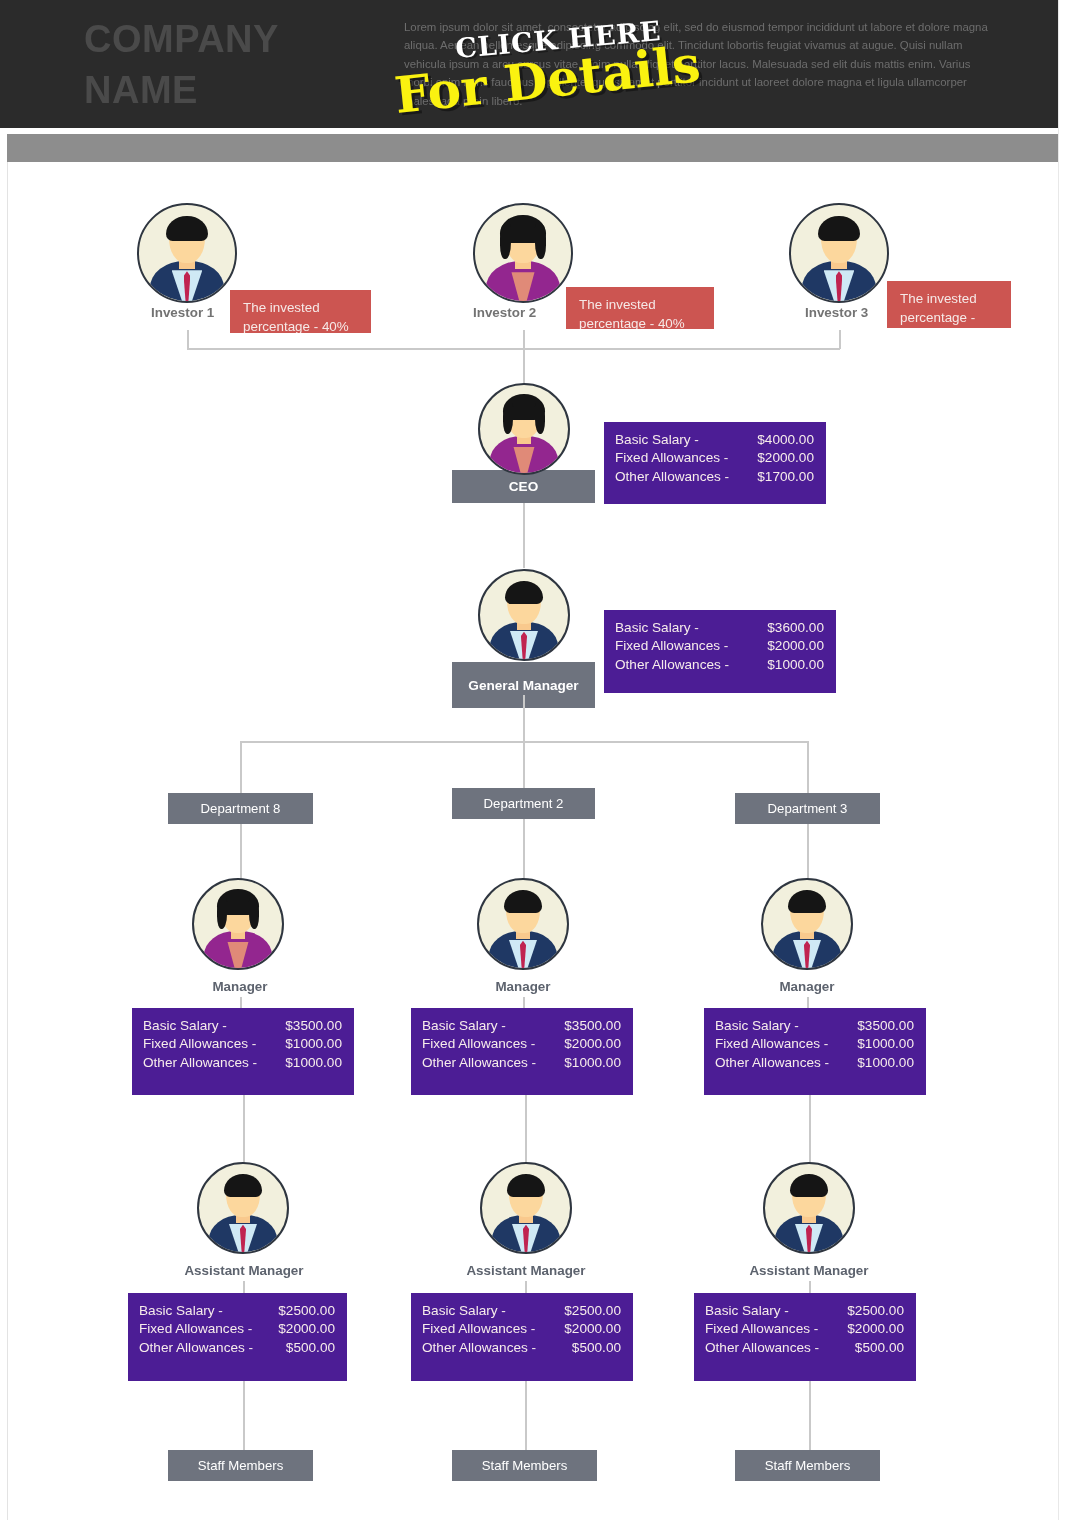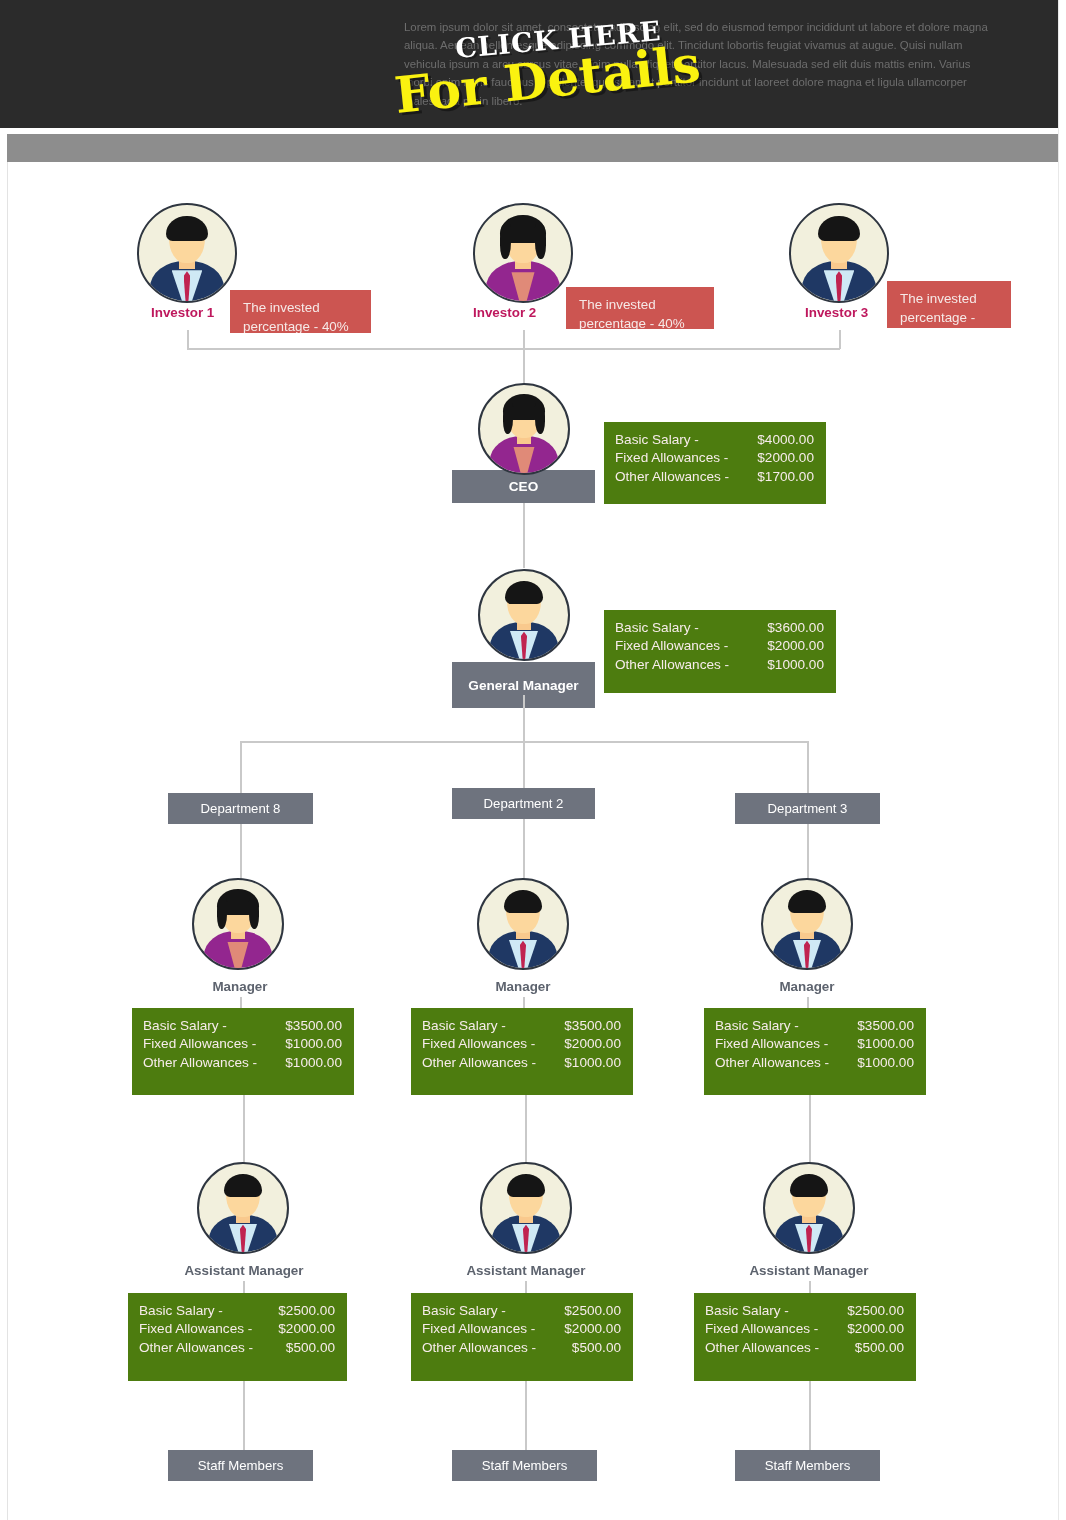--- a/index.html
+++ b/index.html
@@ -104,21 +104,21 @@
     background: #151515; border-radius: 10% 40% 40% 48%;
   }
   .av-collar-f {
     position: absolute; left: 38%; bottom: 0%; width: 24%; height: 30%;
     background: #e08a78;
     clip-path: polygon(0% 0%, 100% 0%, 66% 100%, 34% 100%);
   }
 
   
   .name-bold {
-    position: absolute; font-size: 13.4px; font-weight: bold; color: #be185d;
+    position: absolute; font-size: 13.4px; font-weight: bold; color: #737373;
     white-space: nowrap;
   }
   .name-gray {
     position: absolute; font-size: 13.4px; font-weight: bold; color: #5d636e;
     white-space: nowrap; text-align: center;
   }
 
   
   .gbox {
     position: absolute; background: #6e737e;
@@ -129,37 +129,39 @@
   .gbox-title { background: #6e737e; font-weight: bold; font-size: 13.6px; }
 
   
   .rbadge {
     position: absolute; background: #cc5551; color: #f6e9e7;
     font-size: 13.4px; line-height: 1.42;
     padding: 8px 11px 8px 13px;
     overflow: hidden;
   }
   .rpanel {
-    position: absolute; background: #4d7c0f; overflow: hidden;
+    position: absolute; background: #4c1d95; overflow: hidden;
   }
   .rpanel table { border-collapse: collapse; width: 100%; }
   .rpanel td {
     color: #f7eceb; font-size: 13.6px; line-height: 1.36;
     padding: 0; white-space: nowrap;
   }
   .rpanel td.lab { text-align: left; }
   .rpanel td.val { text-align: right; }
   .rpanel .pad { padding: 9px 12px 9px 11px; }
 </style>
 </head>
 <body>
 
 <div id="stage">
 
   <div class="header-dark">
+    <div class="company-name">COMPANY
+NAME</div>
     <div class="header-lorem">Lorem ipsum dolor sit amet, consectetur adipiscing elit, sed do eiusmod tempor incididunt ut labore et dolore magna aliqua. Aenean pellentesque adipiscing commodo elit. Tincidunt lobortis feugiat vivamus at augue. Quisi nullam vehicula ipsum a arcu cursus vitae. Enim nulla aliquet porttitor lacus. Malesuada sed elit duis mattis enim. Varius morbi enim nunc faucibus a pellentesque sit amet porttitor incidunt ut laoreet dolore magna et ligula ullamcorper malesuada proin libero.</div>
   </div>
   <div class="gray-band"></div>
   <div class="page-edge-l"></div>
   <div class="page-edge-r"></div>
 
   <div class="wm wm-click">CLICK HERE</div>
   <div class="wm wm-details">For Details</div>
 
   <div class="avatar" style="left:137px; top:203px; width:100px; height:100px;">

